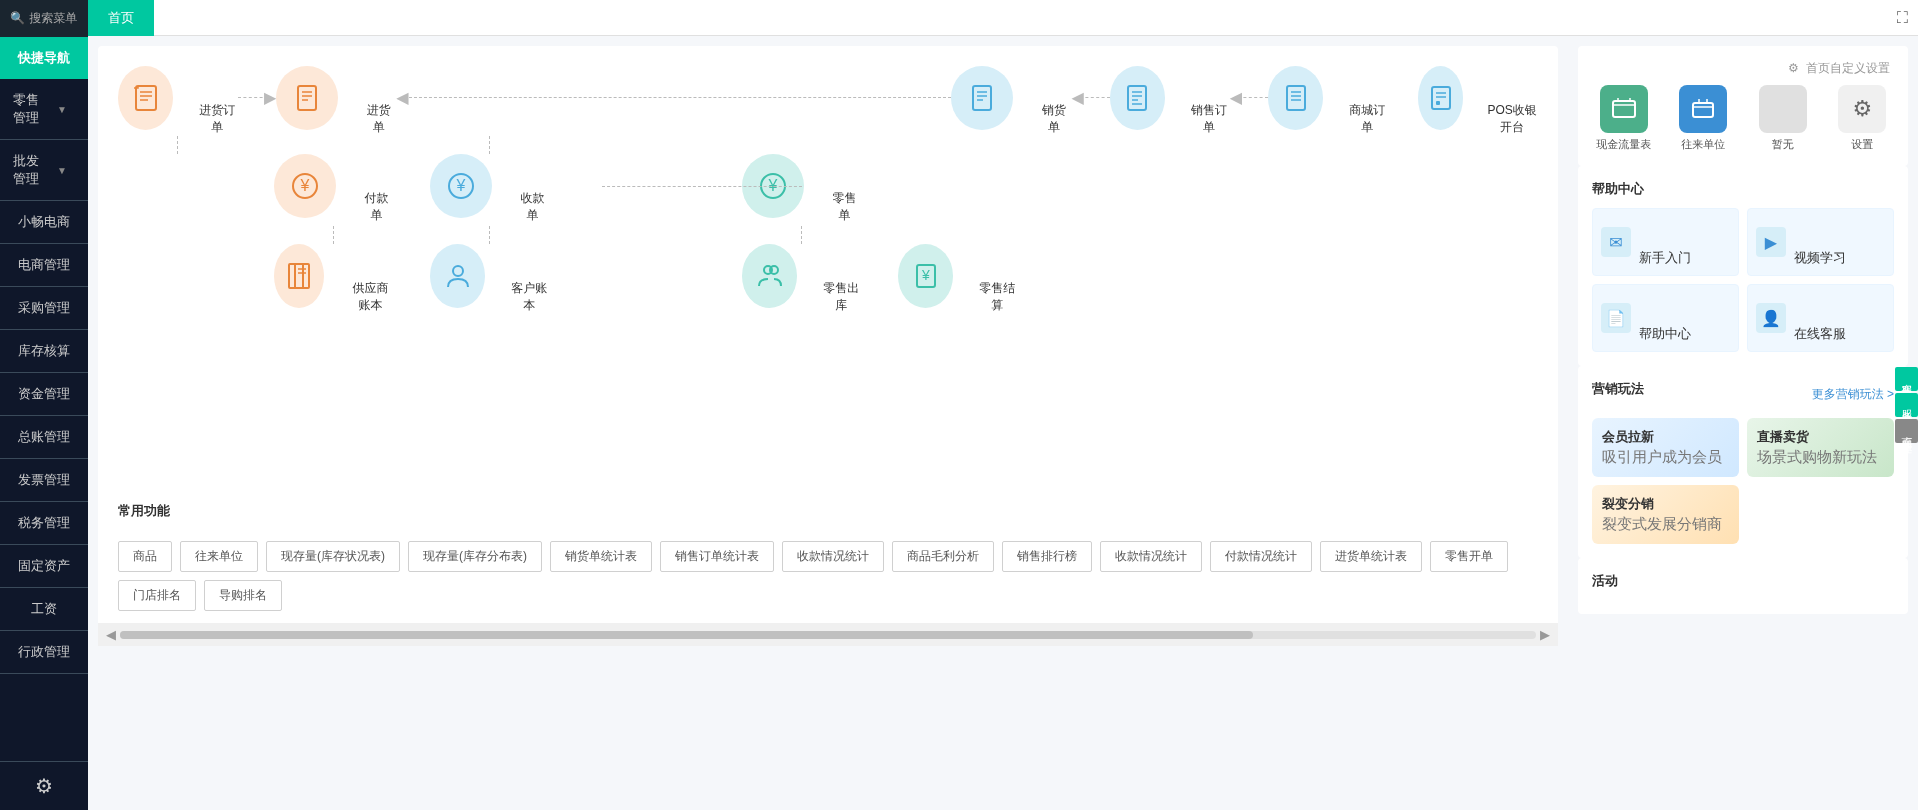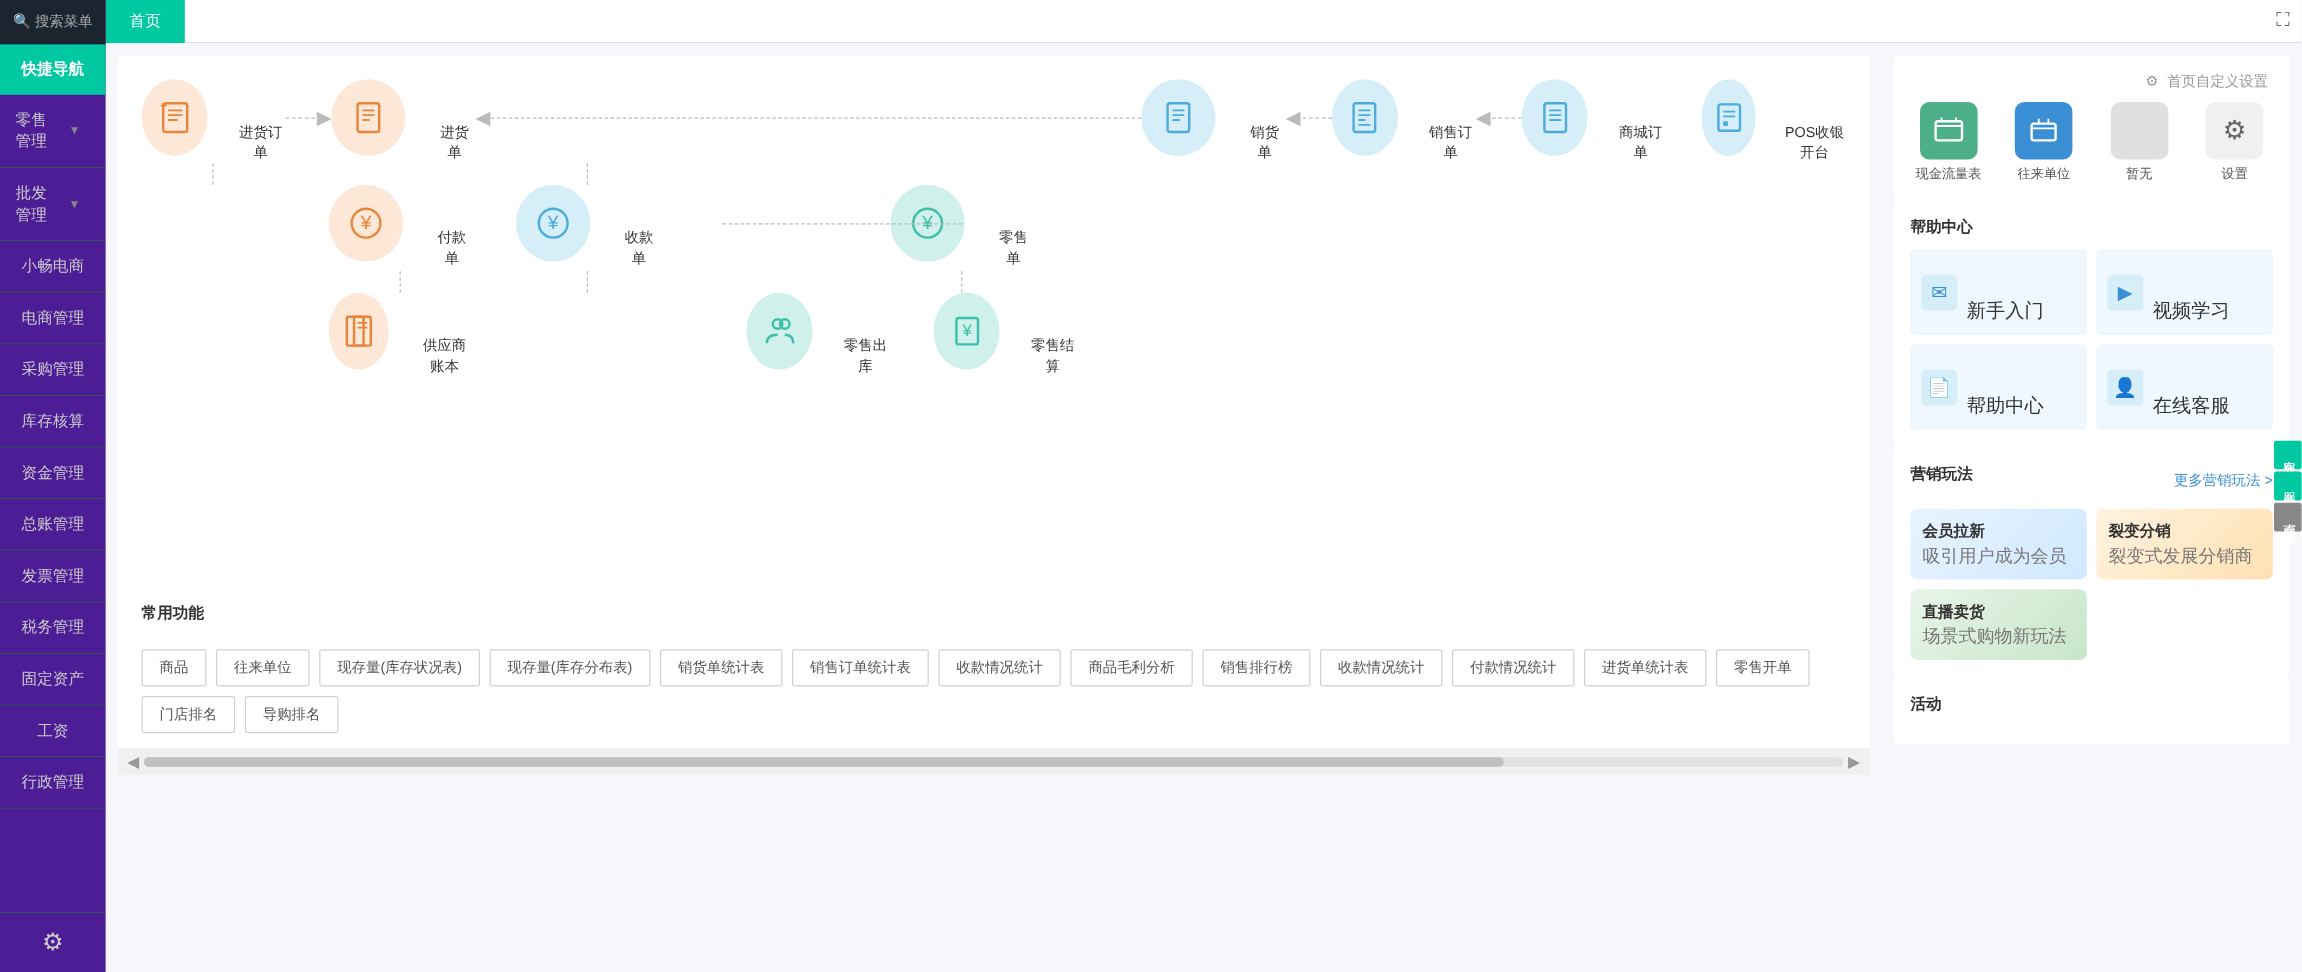--- a/index.html
+++ b/index.html
@@ -1,21 +1,21 @@
 <!DOCTYPE html>
 <html><head>
   <meta charset="utf-8">
   <style>
     * { box-sizing: border-box; margin: 0; padding: 0; }
     body { font-family: "Microsoft YaHei", "PingFang SC", sans-serif; font-size: 13px; background: #f0f2f5; display: flex; height: 810px; overflow: hidden; }
 
     
     .sidebar {
       width: 88px;
-      background: #4c1d95;
+      background: #0f172a;
       display: flex;
       flex-direction: column;
       flex-shrink: 0;
       height: 100%;
       z-index: 10;
     }
     .sidebar-search {
       background: #1a252f;
       color: #aaa;
       padding: 10px 8px;
@@ -272,21 +272,21 @@
       height: 30px;
       border-radius: 4px;
       display: flex;
       align-items: center;
       justify-content: center;
       font-size: 16px;
       background: #d6eef8;
       color: #3b8fd4;
       flex-shrink: 0;
     }
-    .help-text { font-size: 16px; color: #333; margin-top: 32px; }
+    .help-text { font-size: 13px; color: #333; margin-top: 32px; }
 
     
     .marketing-header {
       display: flex;
       justify-content: space-between;
       align-items: center;
       margin-bottom: 10px;
     }
     .more-link { font-size: 12px; color: #3b8fd4; cursor: pointer; }
     .marketing-grid {
@@ -599,20 +599,29 @@
                     <rect x="6" y="4" width="14" height="24" rx="1" fill="none" stroke="#e8853a" stroke-width="2"></rect>
                     <rect x="12" y="4" width="14" height="24" rx="1" fill="none" stroke="#e8853a" stroke-width="2"></rect>
                     <line x1="15" y1="9" x2="23" y2="9" stroke="#e8853a" stroke-width="1.5"></line>
                     <line x1="15" y1="13" x2="23" y2="13" stroke="#e8853a" stroke-width="1.5"></line>
                   </svg>
               </div>
               <div class="flow-label">供应商账本</div>
             </div>
             <div style="width:36px;"></div>
 
+            <div class="flow-node" style="width:120px;">
+              <div class="flow-circle blue">
+                <svg width="32" height="32" viewBox="0 0 32 32">
+                    <circle cx="16" cy="11" r="5" fill="none" stroke="#4aabdc" stroke-width="2"></circle>
+                    <path d="M6 27 Q6 19 16 19 Q26 19 26 27" fill="none" stroke="#4aabdc" stroke-width="2"></path>
+                  </svg>
+              </div>
+              <div class="flow-label">客户账本</div>
+            </div>
             <div style="width:36px;"></div>
 
             <div style="width:120px;"></div>
             <div style="width:36px;"></div>
 
             <div class="flow-node" style="width:120px;">
               <div class="flow-circle teal">
                 <svg width="32" height="32" viewBox="0 0 32 32">
                     <circle cx="14" cy="10" r="4" fill="none" stroke="#3bbfa8" stroke-width="2"></circle>
                     <circle cx="20" cy="10" r="4" fill="none" stroke="#3bbfa8" stroke-width="2"></circle>
@@ -733,27 +742,27 @@
       <div class="section-card">
         <div class="marketing-header">
           <div class="section-title">营销玩法</div>
           <div class="more-link">更多营销玩法 &gt;</div>
         </div>
         <div class="marketing-grid">
           <div class="marketing-item">
             <div class="marketing-title">会员拉新</div>
             <div class="marketing-desc">吸引用户成为会员</div>
           </div>
+          <div class="marketing-item green">
+            <div class="marketing-title">直播卖货</div>
+            <div class="marketing-desc">场景式购物新玩法</div>
+          </div>
           <div class="marketing-item orange">
             <div class="marketing-title">裂变分销</div>
             <div class="marketing-desc">裂变式发展分销商</div>
-          </div>
-          <div class="marketing-item green">
-            <div class="marketing-title">直播卖货</div>
-            <div class="marketing-desc">场景式购物新玩法</div>
           </div>
         </div>
       </div>
 
       <div class="section-card">
         <div class="section-title">活动</div>
       </div>
     </div>
   </div>
 </div>

